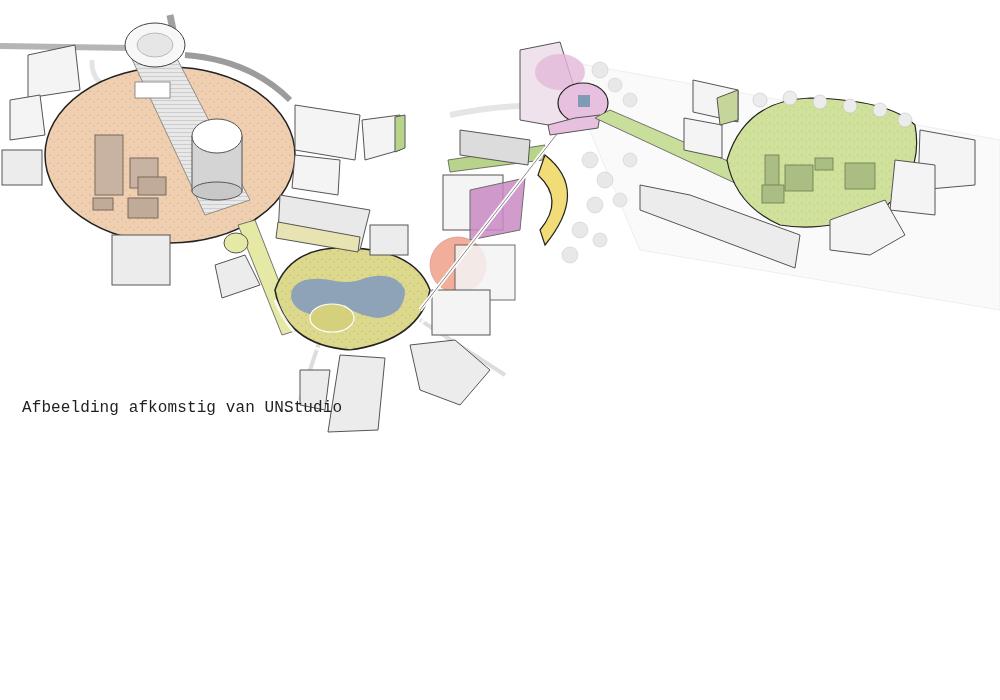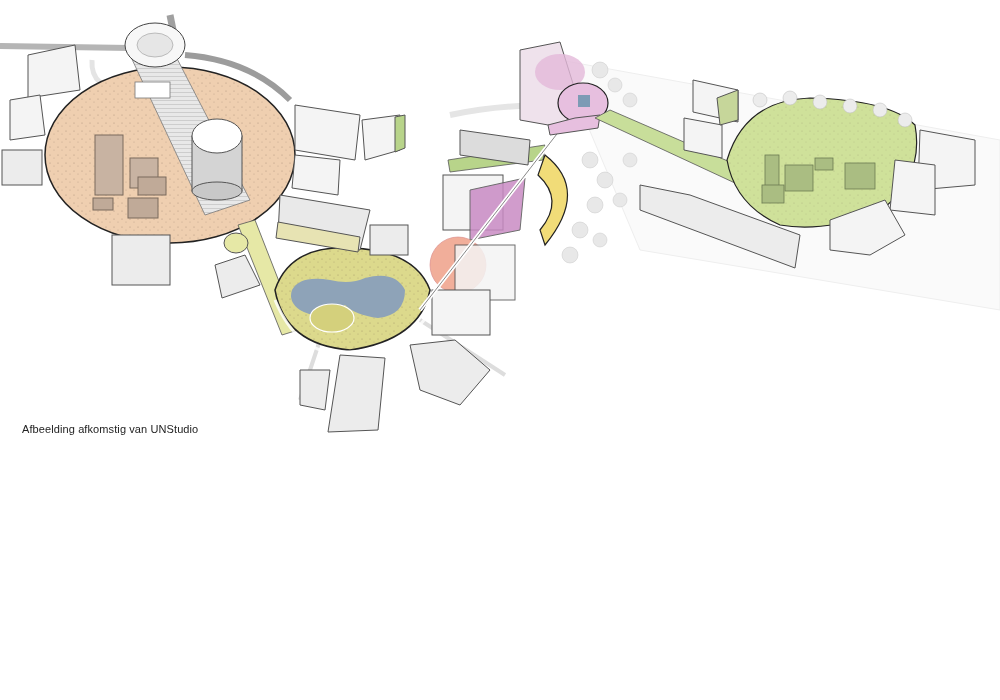--- a/index.html
+++ b/index.html
@@ -1,19 +1,19 @@
 <!DOCTYPE html>
 <html><head>
 <meta charset="utf-8">
 <style>
   html, body { margin:0; padding:0; background:#ffffff; }
   body { width:1000px; height:700px; position:relative; overflow:hidden; font-family:"Liberation Sans", sans-serif; }
   .figure { position:absolute; left:0; top:0; width:1000px; height:440px; }
   .figure svg { display:block; }
-  .caption { position:absolute; left:22px; top:423px; font-size:11px; color:#222; letter-spacing:0.1px; }
+  .caption { position:absolute; left:22px; top:399px; font-size:16px; color:#222; letter-spacing:0.1px;font-family:Liberation Mono, monospace; }
 </style>
 </head>
 <body>
 
 <div class="figure">
 <svg width="1000" height="440" viewBox="0 0 1000 440" xmlns="http://www.w3.org/2000/svg">
   <defs>
     <pattern id="dots" width="8" height="8" patternUnits="userSpaceOnUse">
       <circle cx="2" cy="3" r="0.6" fill="#6b5a4a" opacity="0.5"></circle>
       <circle cx="6" cy="6" r="0.5" fill="#6b5a4a" opacity="0.4"></circle>

